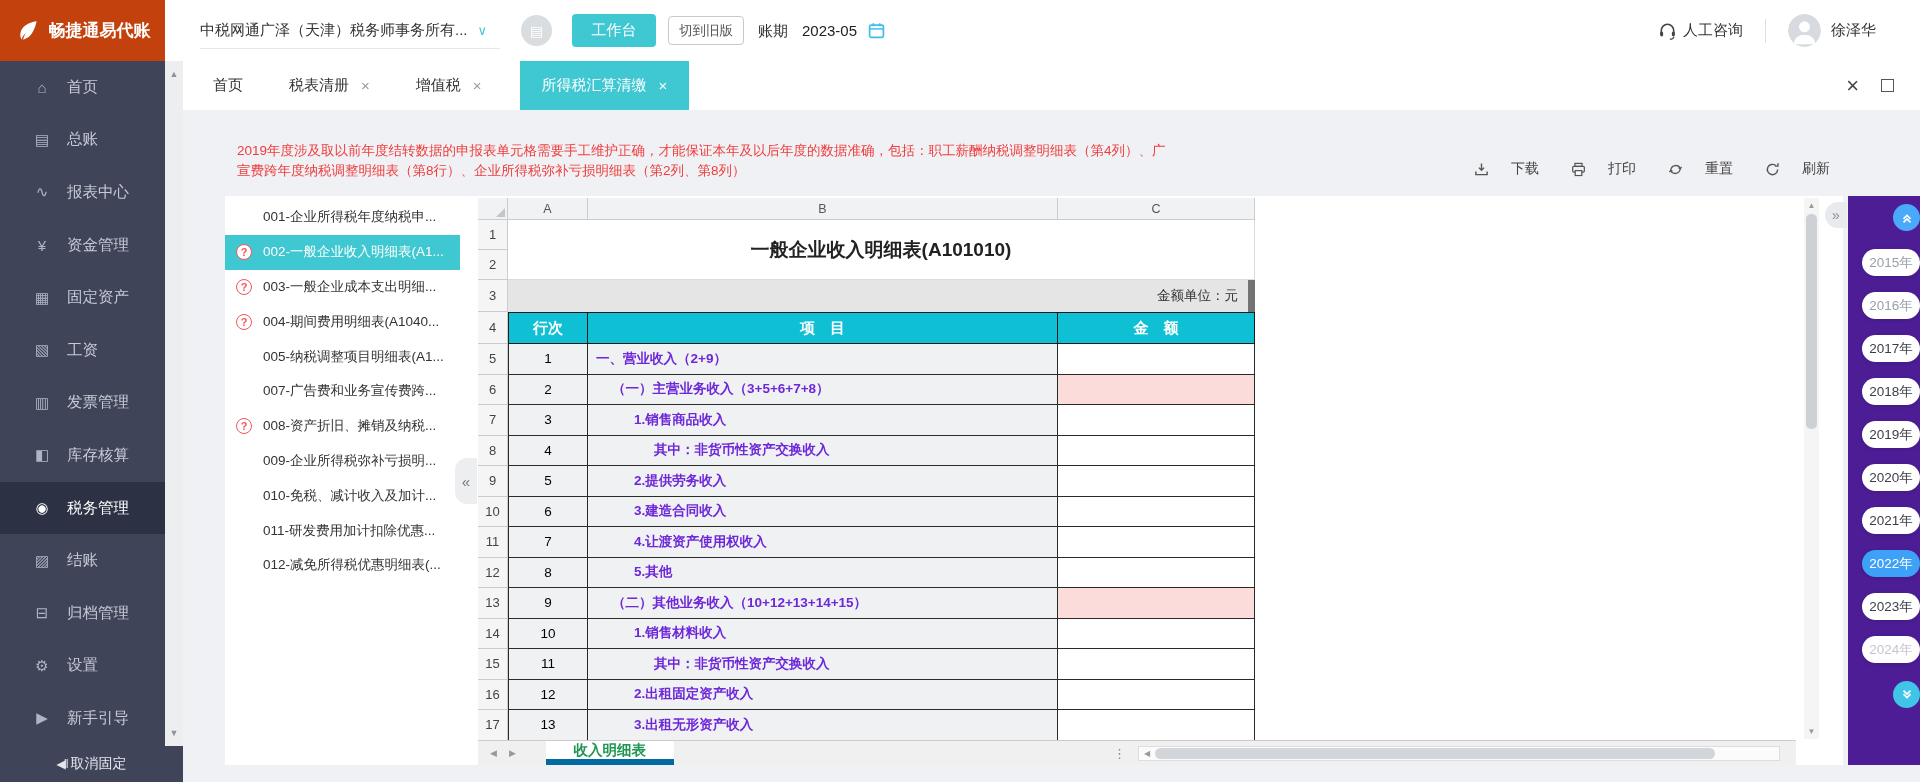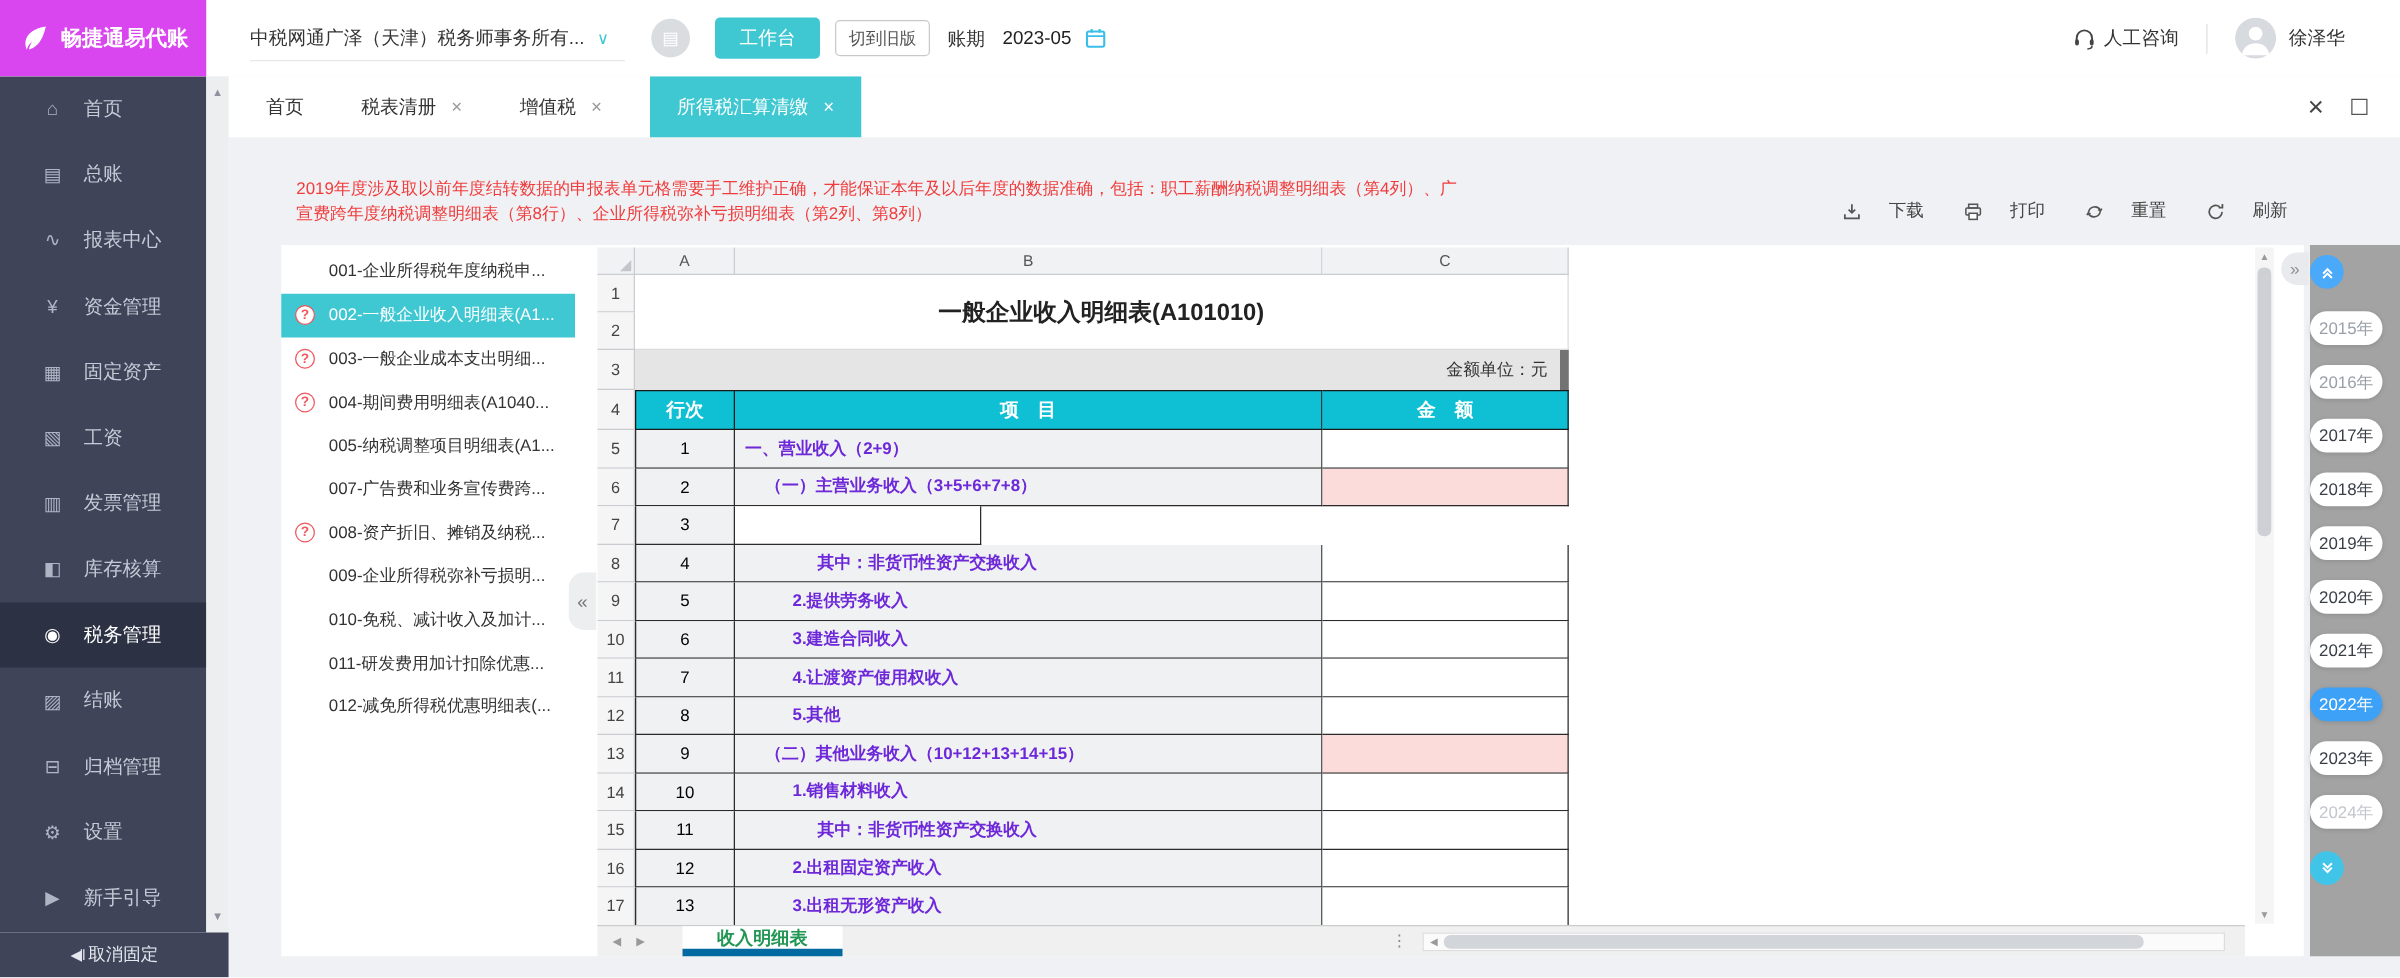--- a/index.html
+++ b/index.html
@@ -1,21 +1,21 @@
 <!DOCTYPE html>
 <html><head>
 <meta charset="utf-8">
 <style>
   * { margin:0; padding:0; box-sizing:border-box; }
   body { font-family:"Liberation Sans","DejaVu Sans",sans-serif; }
   .screen { position:relative; width:1920px; height:782px; overflow:hidden; background:#f0f1f4; }
 
   
   .topbar { position:absolute; left:0; top:0; width:1920px; height:61px; background:#fff; z-index:5; }
-  .logo { position:absolute; left:0; top:0; width:165px; height:61px; background:#d946ef; color:#fff;
+  .logo { position:absolute; left:0; top:0; width:165px; height:61px; background:#c2410c; color:#fff;
           display:flex; align-items:center; justify-content:center; gap:8px; font-size:17px; font-weight:bold; }
   .logo svg { width:26px; height:26px; }
   .company { position:absolute; left:200px; top:13px; height:36px; width:300px; display:flex; align-items:center;
              font-size:15px; color:#333; border-bottom:1px solid #e7e7e7; }
   .company .chev { color:#3fc8d2; font-size:13px; margin-left:10px; }
   .bulletin { position:absolute; left:521px; top:15px; width:31px; height:31px; border-radius:50%; background:#d9dde0;
               color:#fff; font-size:14px; display:flex; align-items:center; justify-content:center; }
   .btn-workbench { position:absolute; left:572px; top:14px; width:84px; height:33px; background:#3fc8d2; color:#fff;
                    border:none; border-radius:4px; font-size:15px; cursor:pointer; }
   .btn-oldver { position:absolute; left:668px; top:16px; height:29px; padding:0 10px; background:#fff; color:#555;
@@ -121,22 +121,22 @@
   
   .vscroll { position:absolute; left:1579px; top:2px; width:15px; height:541px; background:#f5f5f6;
              display:flex; flex-direction:column; align-items:center; justify-content:space-between; padding:3px 0; }
   .vscroll span { font-size:8px; color:#999; }
   .v-thumb { position:absolute; left:2px; top:16px; width:11px; height:215px; background:#cdd0d4; border-radius:5px; cursor:pointer; }
 
   
   .expand-handle { position:absolute; left:1642px; top:92px; width:22px; height:26px; background:#e8eaed;
                    border-radius:13px 0 0 13px; display:flex; align-items:center; justify-content:center;
                    color:#8a8f99; font-size:14px; cursor:pointer; }
-  .years { position:absolute; left:1665px; top:86px; width:72px; height:569px; background:#a3a3a3;
-           display:flex; flex-direction:column; align-items:flex-start; padding-top:8px; }
+  .years { position:absolute; left:1665px; top:86px; width:72px; height:569px; background:#4c1d95;
+           display:flex; flex-direction:column; align-items:flex-end; padding-top:8px; }
   .y-circle { width:27px; height:27px; border-radius:50%; display:flex; align-items:center; justify-content:center; cursor:pointer; }
   .y-circle.up { background:#4aa9f8; }
   .y-circle.down { background:#40c5e9; margin-top:18px; }
   .y-circle svg { width:14px; height:14px; }
   .y-list { margin-top:18px; display:flex; flex-direction:column; gap:16px; }
   .y-item { width:58px; height:27px; border-radius:14px; background:#fff; box-shadow:0 1px 4px rgba(0,0,0,.13);
             font-size:13.5px; display:flex; align-items:center; justify-content:center; color:#3a3f46; cursor:pointer; }
   .y-item.dim { color:#9aa0a8; }
   .y-item.active { background:#3da2f7; color:#fff; }
   .y-item.disabled { color:#c3c7cd; }
@@ -387,20 +387,21 @@
         </div>
         <div class="srow data-row">
           <div class="rh">6</div>
           <div class="dc a">2</div>
           <div class="dc b lv1">（一）主营业务收入（3+5+6+7+8）</div>
           <div class="dc c pink"></div>
         </div>
         <div class="srow data-row">
           <div class="rh">7</div>
           <div class="dc a">3</div>
+          <div class="dc b lv2">1.销售商品收入</div>
           <div class="dc c"></div>
         </div>
         <div class="srow data-row">
           <div class="rh">8</div>
           <div class="dc a">4</div>
           <div class="dc b lv3">其中：非货币性资产交换收入</div>
           <div class="dc c"></div>
         </div>
         <div class="srow data-row">
           <div class="rh">9</div>

